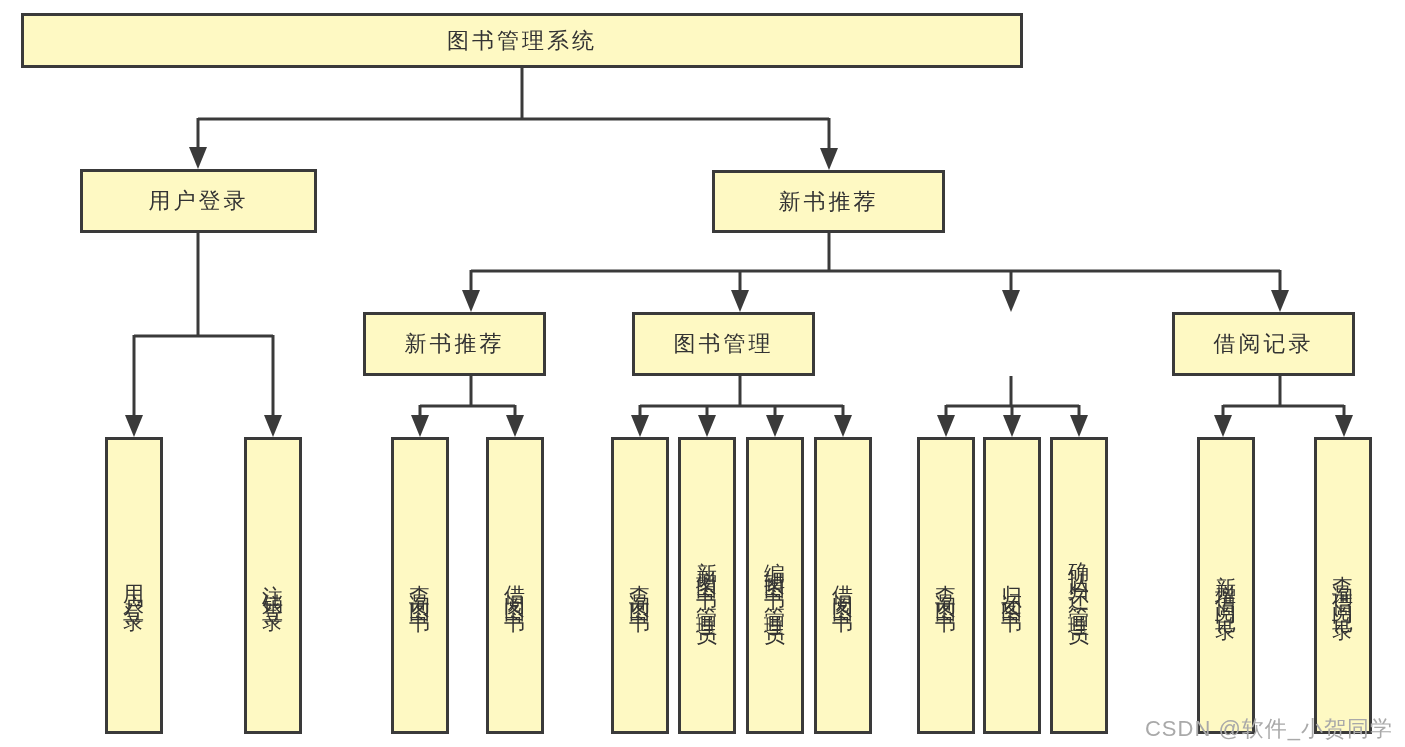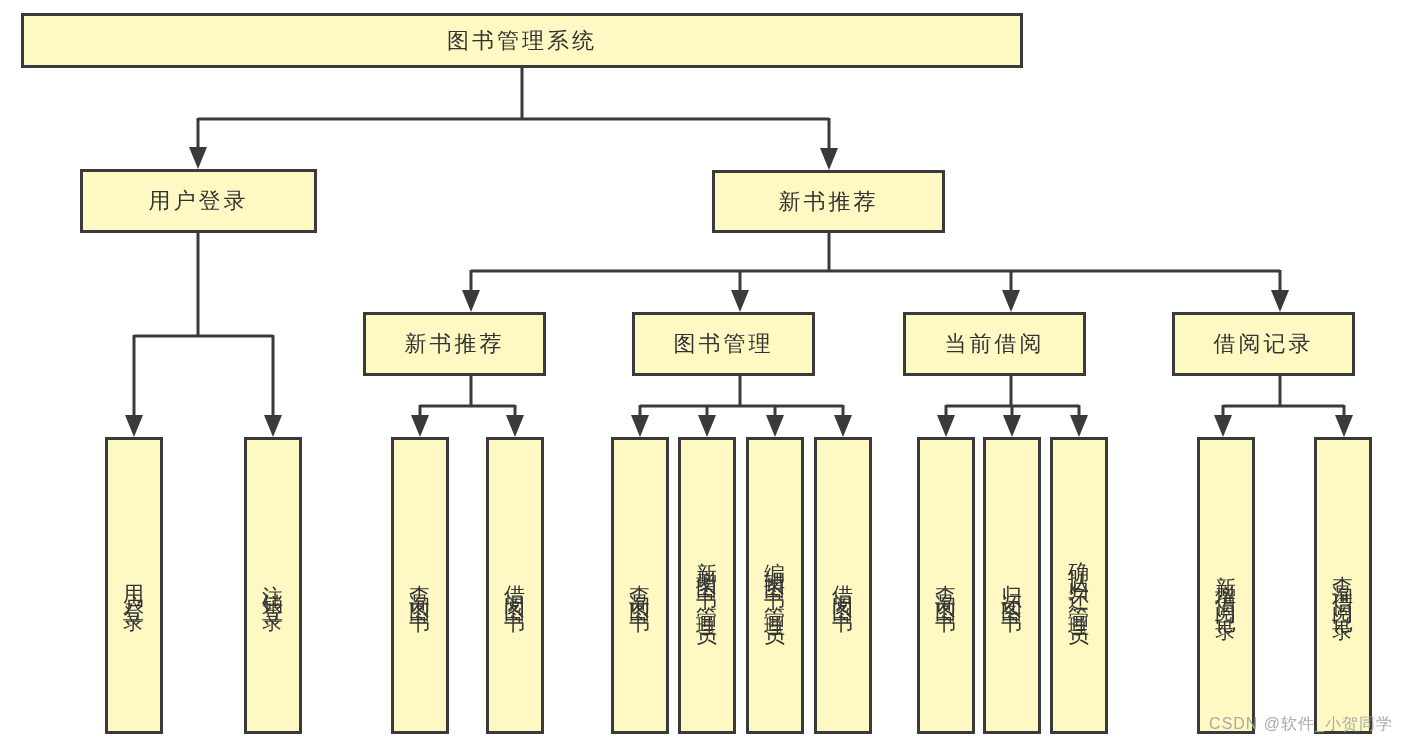--- a/index.html
+++ b/index.html
@@ -31,21 +31,21 @@
     writing-mode:vertical-rl;
     text-orientation:mixed;
     font-size:21px;
     letter-spacing:9px;
     line-height:1;
     color:#333333;
   }
   .watermark {
     position:absolute;
     right:12px; top:714px;
-    font-size:16px;
+    font-size:22px;
     color:#a9a9a9;
     letter-spacing:1px;
     z-index:5;
     white-space:nowrap;
   }
 </style>
 </head>
 <body>
 
 <div class="canvas">
@@ -133,23 +133,20 @@
   <div class="node h lvl1b">
     <span class="label">新书推荐</span>
   </div>
 
   <div class="node h lvl2" style="left:363px;">
     <span class="label">新书推荐</span>
   </div>
   <div class="node h lvl2" style="left:632px;">
     <span class="label">图书管理</span>
   </div>
-  <div class="node h lvl2" style="left:903px;">
-    <span class="label">当前借阅</span>
-  </div>
   <div class="node h lvl2" style="left:1172px;">
     <span class="label">借阅记录</span>
   </div>
 
   <div class="node leaf" style="left:105px;">
     <span class="label">用户登录</span>
   </div>
   <div class="node leaf" style="left:244px;">
     <span class="label">注销登录</span>
   </div>

